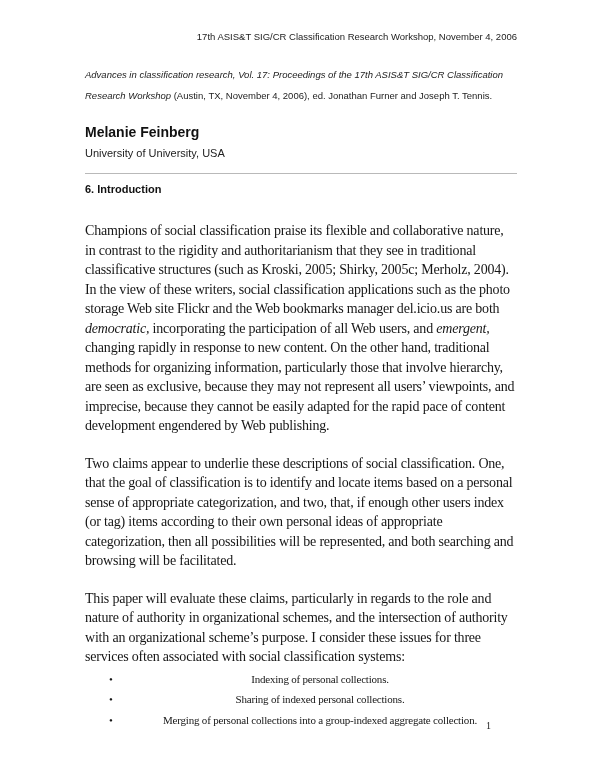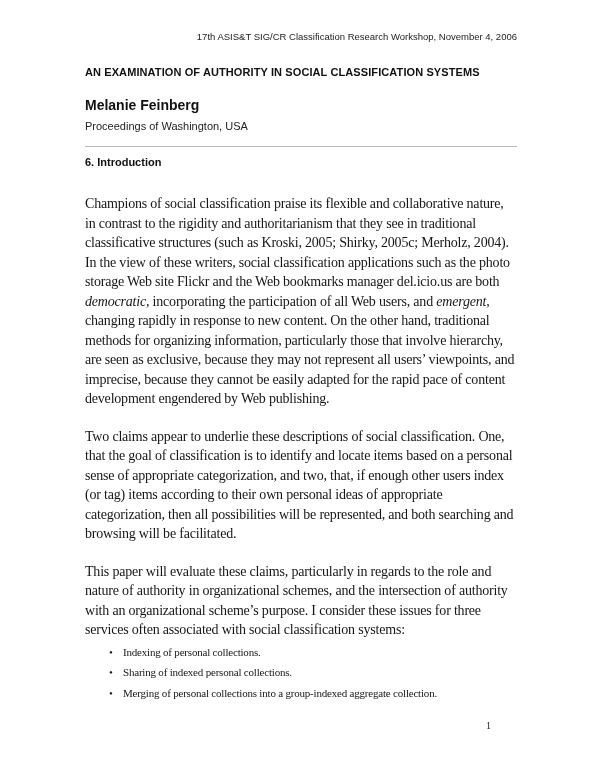--- a/index.html
+++ b/index.html
@@ -93,20 +93,21 @@
     line-height: 20.5px;
     letter-spacing: -0.2px;
     margin: 2px 0 0 0;
     padding: 0;
     list-style: none;
     color: #161616;
   }
   .bullet-list li {
     position: relative;
     padding-left: 38px;
+    text-align: center;
   }
   .bullet-list li::before {
     content: "\2022";
     position: absolute;
     left: 24px;
     top: 0;
   }
   .page-number {
     position: absolute;
     right: 88px;
@@ -117,26 +118,26 @@
   }
 </style>
 </head>
 <body>
 
 <div class="page">
   <div class="content">
 
     <div class="running-header">17th ASIS&amp;T SIG/CR Classification Research Workshop, November 4, 2006</div>
 
+    <p class="citation"><span class="it">Advances in classification research, Vol. 17: Proceedings of the 17th ASIS&amp;T SIG/CR Classification Research Workshop</span><span> (Austin, TX, November 4, 2006), ed. Jonathan Furner and Joseph T. Tennis.</span></p>
 
-    <h1 class="title">AN EXAMINATION OF AUTHORITY IN SOCIAL CLASSIFICATION SYSTEMS</h1>
 
     <p class="author">Melanie Feinberg</p>
 
-    <p class="affiliation">Proceedings of Washington, USA</p>
+    <p class="affiliation">University of University, USA</p>
 
     <hr class="rule">
 
     <h2 class="section-heading">6. Introduction</h2>
 
     <p class="body-para first"><span>Champions of social classification praise its flexible and collaborative nature, in contrast to the rigidity and authoritarianism that they see in traditional classificative structures (such as Kroski, 2005; Shirky, 2005c; Merholz, 2004). In the view of these writers, social classification applications such as the photo storage Web site Flickr and the Web bookmarks manager del.icio.us are both </span><span class="it">democratic,</span><span> incorporating the participation of all Web users, and </span><span class="it">emergent,</span><span> changing rapidly in response to new content. On the other hand, traditional methods for organizing information, particularly those that involve hierarchy, are seen as exclusive, because they may not represent all users’ viewpoints, and imprecise, because they cannot be easily adapted for the rapid pace of content development engendered by Web publishing.</span></p>
 
     <p class="body-para">Two claims appear to underlie these descriptions of social classification. One, that the goal of classification is to identify and locate items based on a personal sense of appropriate categorization, and two, that, if enough other users index (or tag) items according to their own personal ideas of appropriate categorization, then all possibilities will be represented, and both searching and browsing will be facilitated.</p>
 
     <p class="body-para">This paper will evaluate these claims, particularly in regards to the role and nature of authority in organizational schemes, and the intersection of authority with an organizational scheme’s purpose. I consider these issues for three services often associated with social classification systems:</p>

